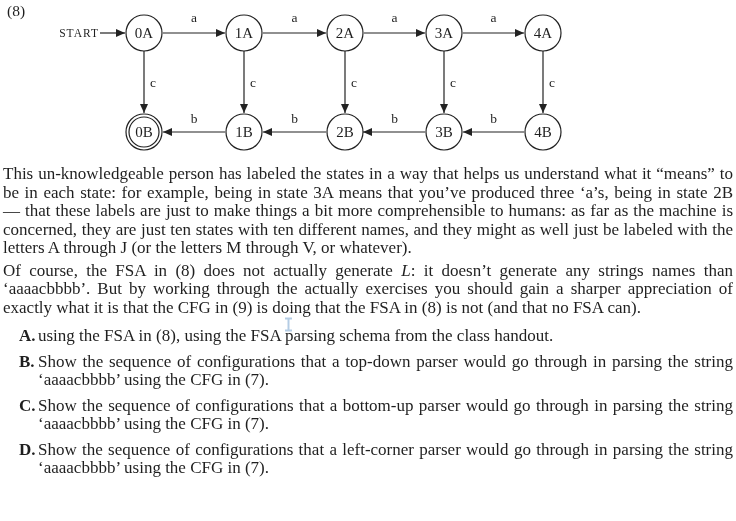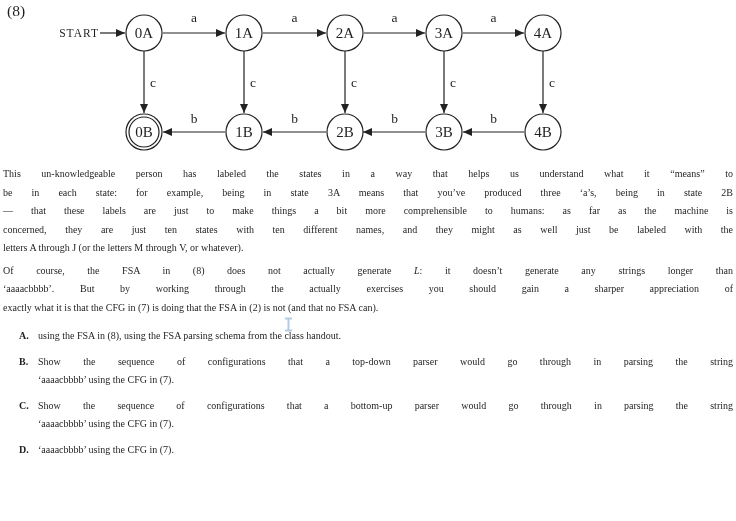--- a/index.html
+++ b/index.html
@@ -28,21 +28,21 @@
   .diagram .elabel { font-size: 13.5px; text-anchor: middle; }
   .diagram .clabel { font-size: 13.5px; text-anchor: start; }
   .diagram .start-label { font-size: 11.5px; letter-spacing: 1px; text-anchor: end; }
   .diagram .fignum { font-size: 15.5px; text-anchor: start; }
   #arrowhead path { fill: var(--stroke); }
 
   .text-block {
     position: absolute;
     top: 165px; left: 3px;
     width: 730px;
-    font-size: 10px;
+    font-size: 17px;
     line-height: 18.5px;
   }
   .para { margin: 0 0 4px 0; }
   .line { text-align: justify; text-align-last: justify; }
   .line.last { text-align-last: left; }
   .italic { font-style: italic; }
 
   .exercise { position: relative; padding-left: 35px; margin-top: 7px; }
   .exercise.first { margin-top: 10px; }
   .ex-label { position: absolute; left: 16px; top: 0; font-weight: bold; }
@@ -149,23 +149,23 @@
 
 <div class="text-block">
   <div class="para">
       <div class="line"><span>This un-knowledgeable person has labeled the states in a way that helps us understand what it “means” to</span></div>
       <div class="line"><span>be in each state: for example, being in state 3A means that you’ve produced three ‘a’s, being in state 2B</span></div>
       <div class="line"><span>— that these labels are just to make things a bit more comprehensible to humans: as far as the machine is</span></div>
       <div class="line"><span>concerned, they are just ten states with ten different names, and they might as well just be labeled with the</span></div>
       <div class="line last"><span>letters A through J (or the letters M through V, or whatever).</span></div>
     </div>
   <div class="para">
-      <div class="line"><span>Of course, the FSA in (8) does not actually generate </span><span class="italic">L</span><span>: it doesn’t generate any strings longer than</span></div>
+      <div class="line"><span>Of course, the FSA in (8) does not actually generate </span><span class="italic">L</span><span>: it doesn’t generate any strings names than</span></div>
       <div class="line"><span>‘aaaacbbbb’. But by working through the actually exercises you should gain a sharper appreciation of</span></div>
-      <div class="line last"><span>exactly what it is that the CFG in (7) is doing that the FSA in (2) is not (and that no FSA can).</span></div>
+      <div class="line last"><span>exactly what it is that the CFG in (9) is doing that the FSA in (8) is not (and that no FSA can).</span></div>
     </div>
 
   <div class="exercise first">
     <span class="ex-label">A.</span>
     <div class="ex-body">
         <div class="line last"><span>using the FSA in (8), using the FSA parsing schema from the class handout.</span></div>
       </div>
   </div>
   <div class="exercise">
     <span class="ex-label">B.</span>
@@ -177,20 +177,21 @@
   <div class="exercise">
     <span class="ex-label">C.</span>
     <div class="ex-body">
         <div class="line"><span>Show the sequence of configurations that a bottom-up parser would go through in parsing the string</span></div>
         <div class="line last"><span>‘aaaacbbbb’ using the CFG in (7).</span></div>
       </div>
   </div>
   <div class="exercise">
     <span class="ex-label">D.</span>
     <div class="ex-body">
+        <div class="line"><span>Show the sequence of configurations that a left-corner parser would go through in parsing the string</span></div>
         <div class="line last"><span>‘aaaacbbbb’ using the CFG in (7).</span></div>
       </div>
   </div>
 </div>
 
 <svg class="ibeam" width="9" height="15" viewBox="0 0 9 15">
   <line x1="1" y1="1.5" x2="8" y2="1.5"></line>
   <line x1="4.5" y1="1" x2="4.5" y2="14"></line>
   <line x1="1" y1="13.5" x2="8" y2="13.5"></line>
 </svg>

